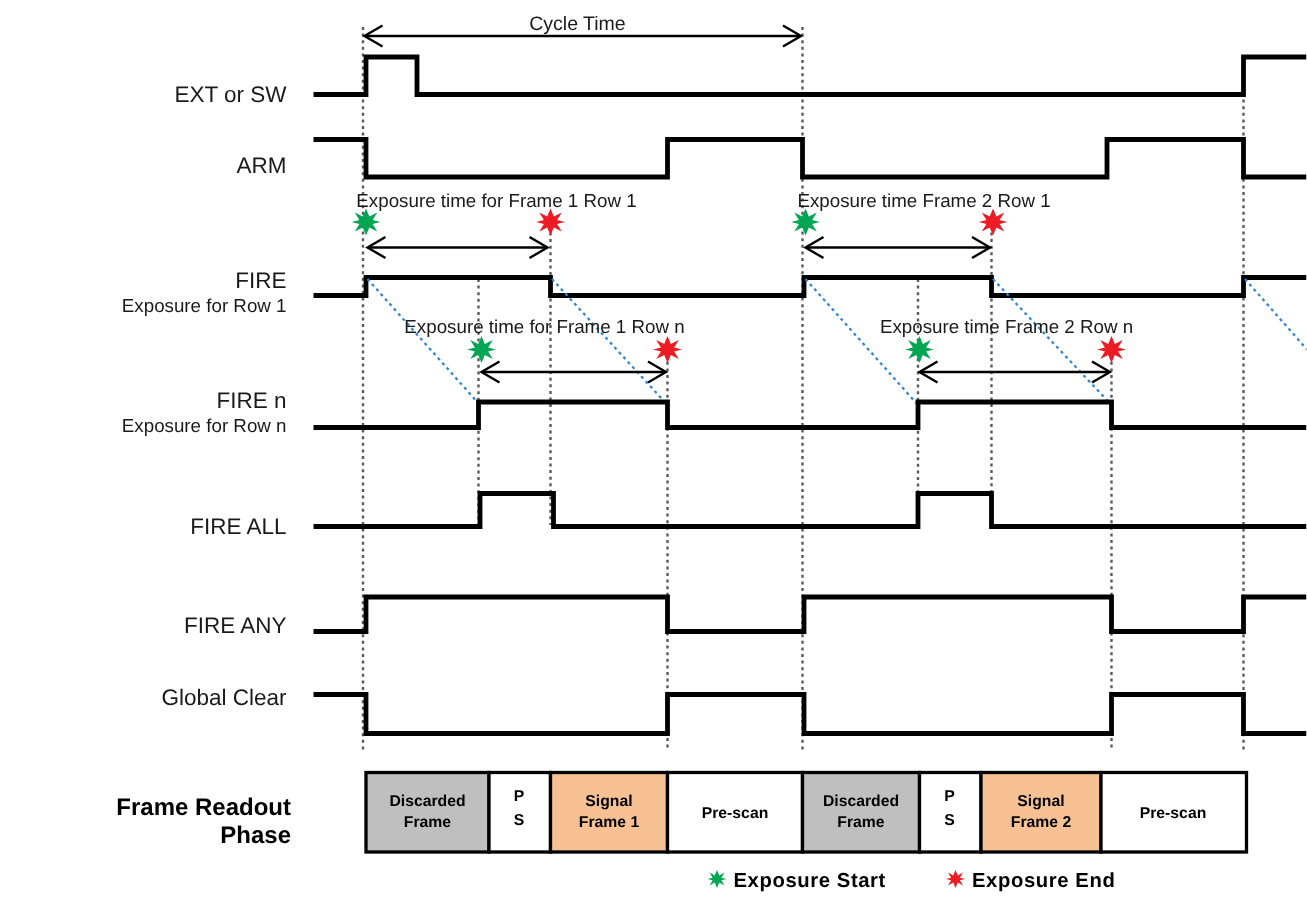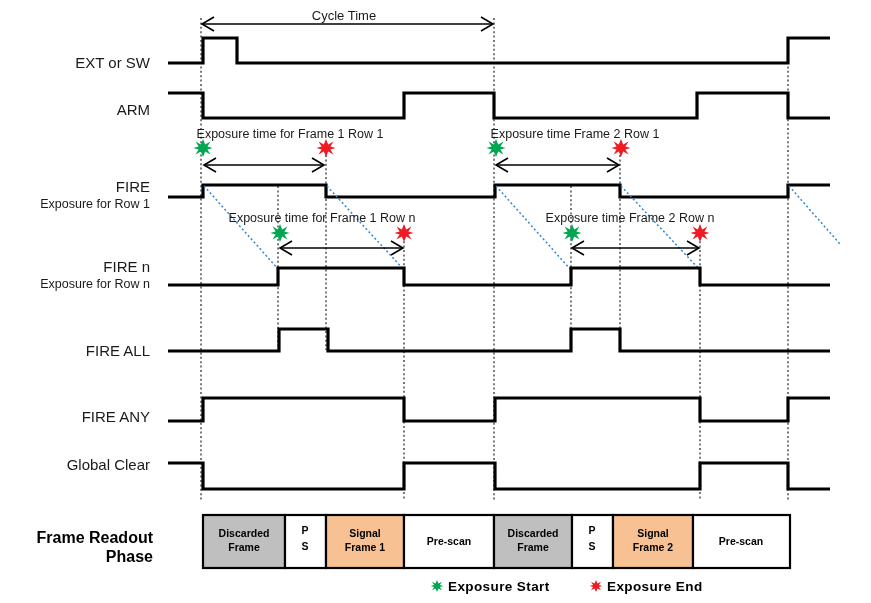--- a/index.html
+++ b/index.html
@@ -1,17 +1,17 @@
 <!DOCTYPE html>
 <html><head>
 <meta charset="utf-8">
 <style>
   html,body{margin:0;padding:0;background:#ffffff;}
   body{width:871px;height:603px;font-family:"Liberation Sans",sans-serif;color:#000;position:relative;overflow:hidden;}
-  #stage{position:relative;width:725px;height:603px;}
+  #stage{position:relative;width:725px;height:603px;margin-left:41px;}
   svg{display:block;}
   .sig-label{font-family:"Liberation Sans",sans-serif;font-size:15px;fill:#1a1a1a;text-anchor:end;}
   .sig-sub{font-family:"Liberation Sans",sans-serif;font-size:12.5px;fill:#1a1a1a;text-anchor:end;}
   .anno{font-family:"Liberation Sans",sans-serif;font-size:12.5px;fill:#1a1a1a;text-anchor:middle;}
   .cycle-label{font-family:"Liberation Sans",sans-serif;font-size:13px;fill:#1a1a1a;text-anchor:middle;}
   .phase-title{font-family:"Liberation Sans",sans-serif;font-size:16px;font-weight:bold;fill:#000;text-anchor:end;}
   .cell-txt{font-family:"Liberation Sans",sans-serif;font-size:10.5px;font-weight:bold;fill:#000;text-anchor:middle;}
   .legend-txt{font-family:"Liberation Sans",sans-serif;font-size:13.5px;font-weight:bold;fill:#000;text-anchor:start;letter-spacing:0.4px;}
   .wave{fill:none;stroke:#000000;stroke-width:3.2;stroke-linecap:butt;stroke-linejoin:miter;}
   .guide{stroke:#5a5a5a;stroke-width:1.6;stroke-dasharray:2 2.4;fill:none;}

